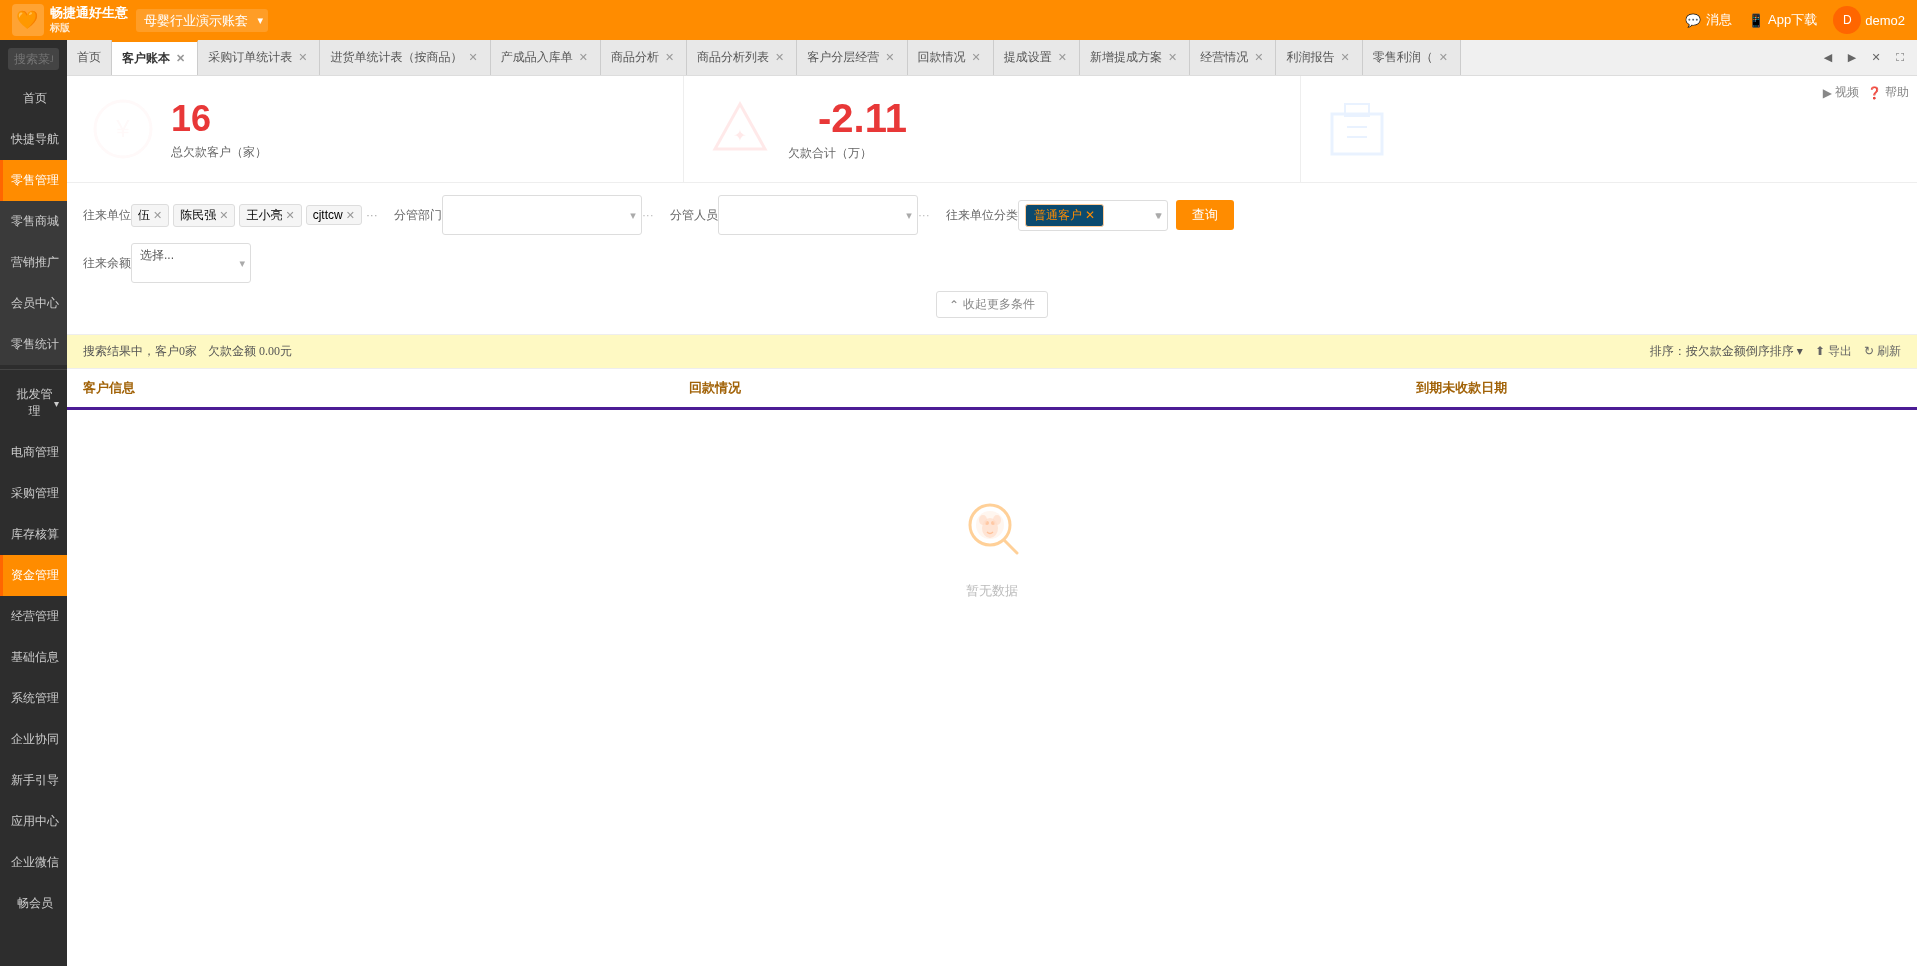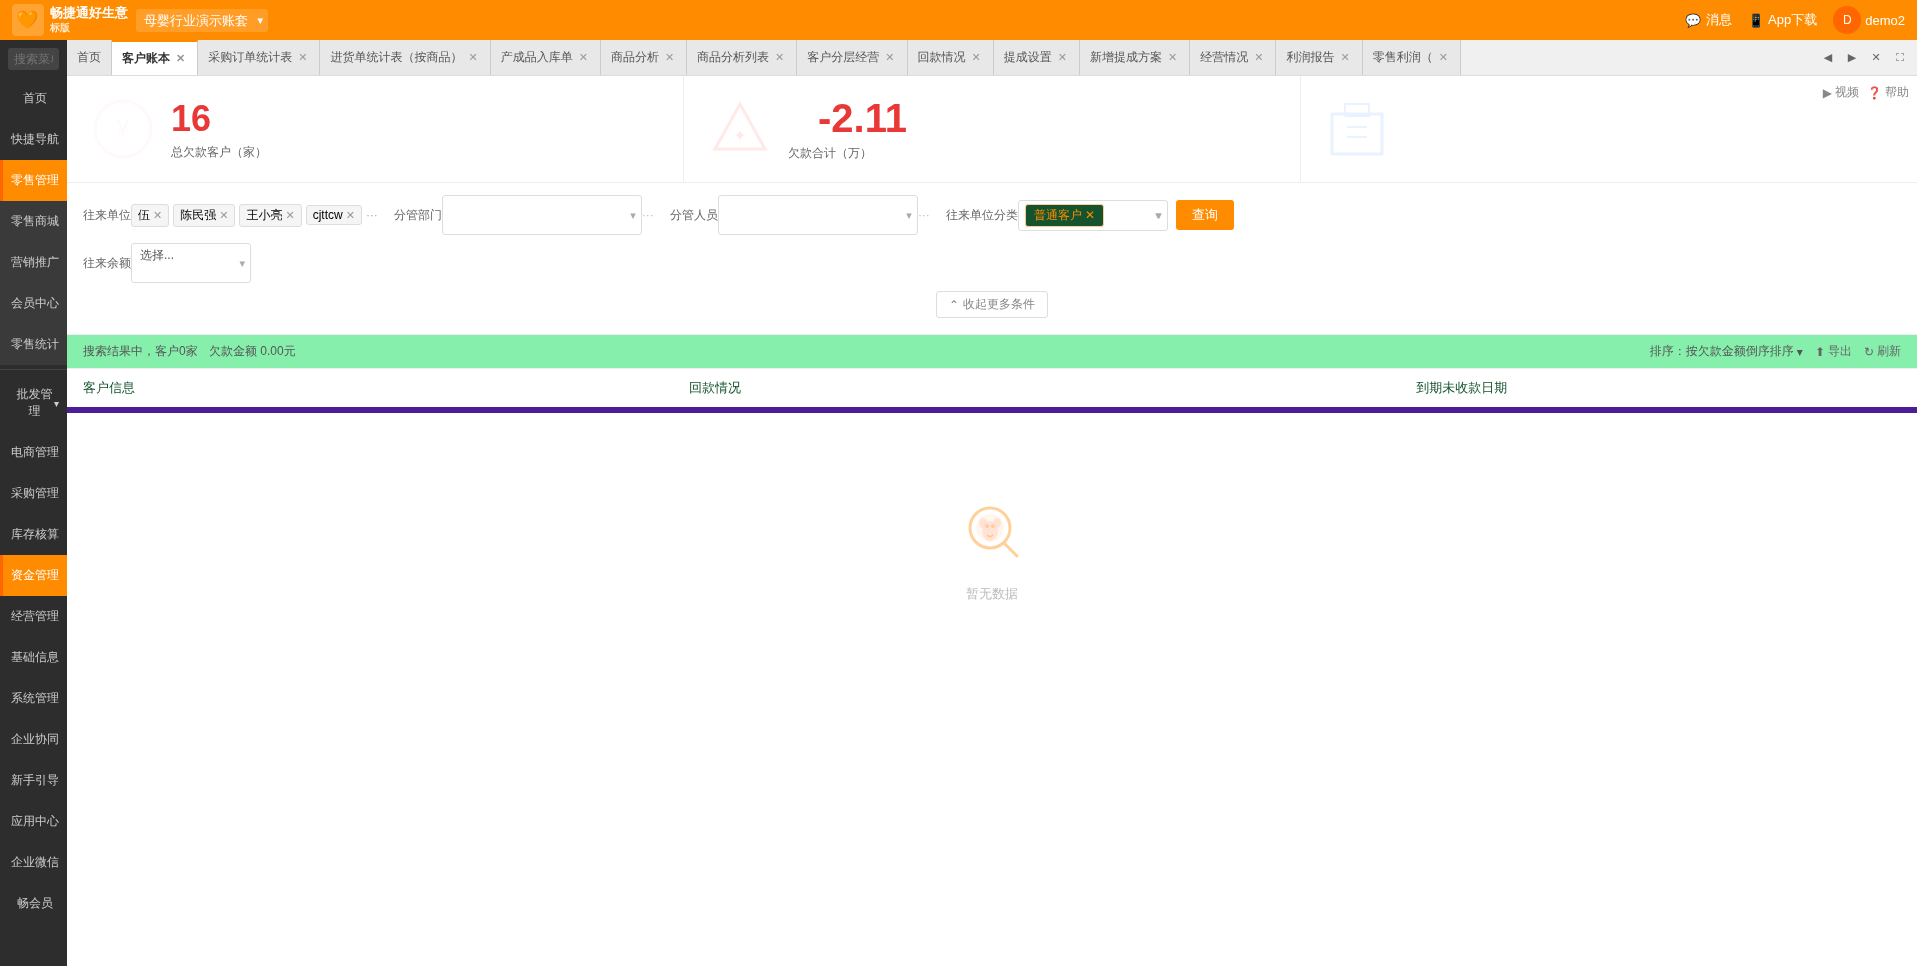--- a/index.html
+++ b/index.html
@@ -61,38 +61,38 @@
     .filter-tag { background: #f5f5f5; border: 1px solid #ddd; border-radius: 3px; padding: 2px 6px; font-size: 12px; display: flex; align-items: center; gap: 3px; }
     .filter-tag .tag-close { color: #999; cursor: pointer; font-size: 11px; }
     .filter-more { color: #aaa; cursor: pointer; font-size: 12px; }
     .filter-select { border: 1px solid #ddd; border-radius: 3px; padding: 4px 24px 20px 8px; font-size: 12px; color: #555; background: white; cursor: pointer; appearance: none; position: relative; min-width: 120px; }
     .filter-select-wrapper { position: relative; display: inline-block; }
     .filter-select-wrapper::after { content: "▾"; position: absolute; right: 6px; top: 50%; transform: translateY(-50%); pointer-events: none; color: #aaa; font-size: 11px; }
     .collapse-btn { display: flex; align-items: center; justify-content: center; gap: 4px; color: #888; font-size: 12px; cursor: pointer; padding: 4px 12px; border: 1px solid #ddd; border-radius: 3px; background: white; margin: 4px auto; }
     .query-btn { background: #ff8c00; color: white; border: none; border-radius: 3px; padding: 6px 16px; font-size: 13px; cursor: pointer; }
 
     
-    .search-result-bar { display: flex; align-items: center; justify-content: space-between; padding: 8px 16px; background: #86efac; border-bottom: 1px solid #eee; font-size: 12px; color: #555; }
+    .search-result-bar { display: flex; align-items: center; justify-content: space-between; padding: 8px 16px; background: #fef9c3; border-bottom: 1px solid #eee; font-size: 12px; color: #555; font-family: Liberation Serif, serif; }
     .result-actions { display: flex; align-items: center; gap: 12px; }
     .sort-btn { display: flex; align-items: center; gap: 3px; color: #555; cursor: pointer; font-size: 12px; }
     .action-btn { display: flex; align-items: center; gap: 3px; color: #666; cursor: pointer; font-size: 12px; }
 
     
-    .table-header { display: flex; padding: 10px 16px; background: white; border-bottom: 6px solid #4c1d95; font-size: 13px; color: #14532d; font-weight: 400; }
+    .table-header { display: flex; padding: 10px 16px; background: white; border-bottom: 3px solid #4c1d95; font-size: 13px; color: #a16207; font-weight: 700; }
     .col-customer { flex: 2.5; }
     .col-debt { flex: 3; }
     .col-repayment { flex: 3; }
     .col-date { flex: 2; }
 
     
     .empty-state { display: flex; flex-direction: column; align-items: center; justify-content: center; padding: 80px 20px; color: #bbb; font-size: 13px; gap: 12px; }
     .empty-mouse { width: 80px; height: 80px; display: flex; align-items: center; justify-content: center; }
 
     
-    .selected-tag { background: #14532d; border: 1px solid #ffcc99; border-radius: 3px; padding: 2px 8px; font-size: 12px; display: flex; align-items: center; gap: 3px; color: #ff8c00; }
+    .selected-tag { background: #0c4a6e; border: 1px solid #ffcc99; border-radius: 3px; padding: 2px 8px; font-size: 12px; display: flex; align-items: center; gap: 3px; color: #ff8c00; }
     .selected-tag .tag-close { color: #ff8c00; cursor: pointer; }
   </style>
 </head>
 <body>
 
 <div class="app-wrapper">
 
   <div class="top-bar">
     <div class="top-bar-left">
       <div class="logo-area">

